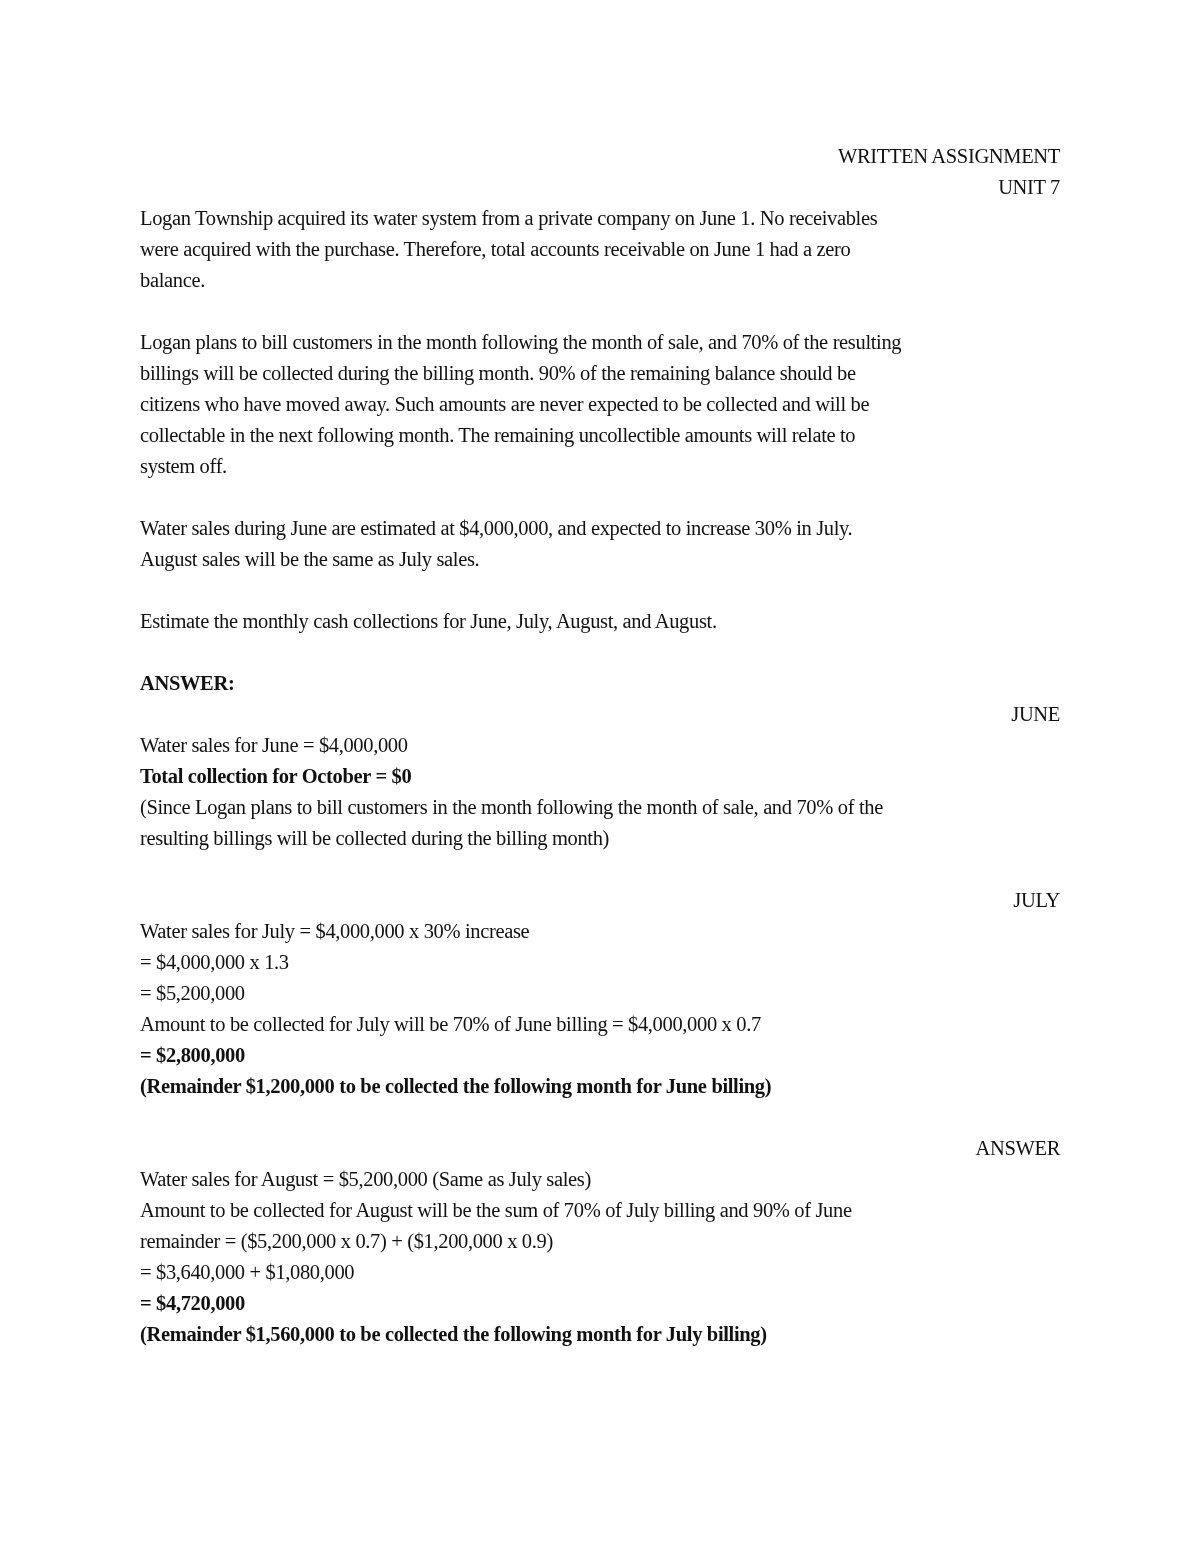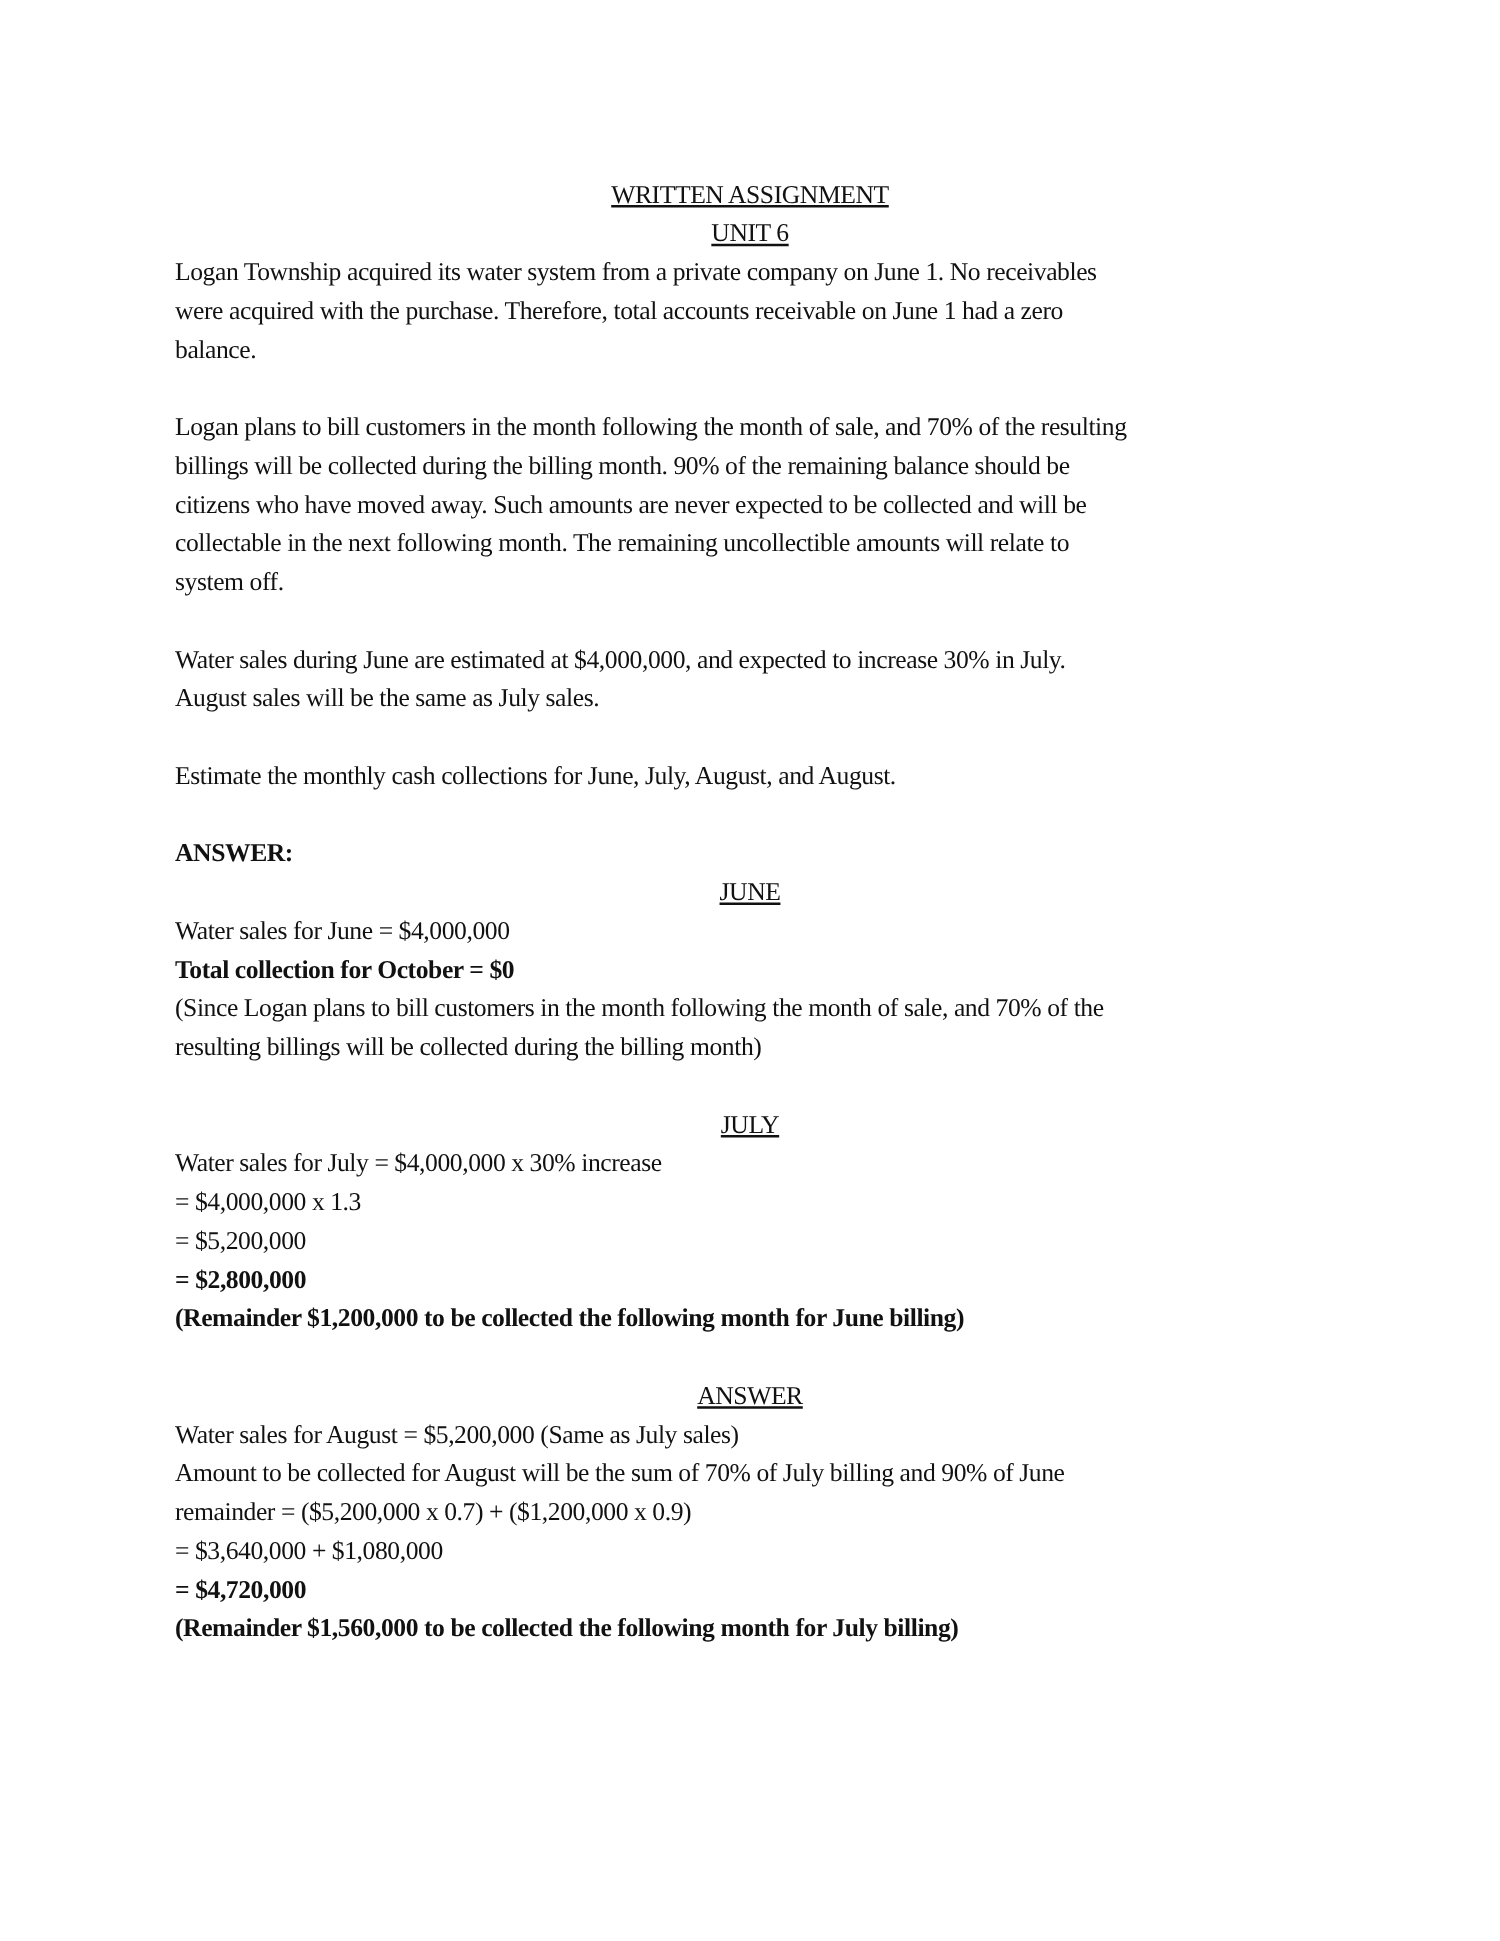--- a/index.html
+++ b/index.html
@@ -18,32 +18,32 @@
     .page {
       position: absolute;
       left: 140px;
       top: 141px;
       width: 920px;
       font-size: 20.5px;
       line-height: 31px;
       letter-spacing: -0.35px;
     }
     .line { display: block; white-space: nowrap; min-height: 31px; }
-    .center { text-align: center; text-decoration: underline; }
+    .center { text-align: right; }
     .bold { font-weight: bold; }
     .gap { display: block; height: 31px; }
     .section { display: block; }
   </style>
 </head>
 <body>
 
 <div class="page">
 
   <span class="line center">WRITTEN ASSIGNMENT</span>
-  <span class="line center">UNIT 6</span>
+  <span class="line center">UNIT 7</span>
 
   <div class="section">
     <span class="line">Logan Township acquired its water system from a private company on June 1. No receivables</span>
     <span class="line">were acquired with the purchase. Therefore, total accounts receivable on June 1 had a zero</span>
     <span class="line">balance.</span>
   </div>
   <span class="gap"></span>
 
   <div class="section">
     <span class="line">Logan plans to bill customers in the month following the month of sale, and 70% of the resulting</span>
@@ -74,20 +74,21 @@
     <span class="line">(Since Logan plans to bill customers in the month following the month of sale, and 70% of the</span>
     <span class="line">resulting billings will be collected during the billing month)</span>
   </div>
   <span class="gap"></span>
 
   <div class="section">
     <span class="line center">JULY</span>
     <span class="line">Water sales for July = $4,000,000 x 30% increase</span>
     <span class="line">= $4,000,000 x 1.3</span>
     <span class="line">= $5,200,000</span>
+    <span class="line">Amount to be collected for July will be 70% of June billing = $4,000,000 x 0.7</span>
     <span class="line bold">= $2,800,000</span>
     <span class="line bold">(Remainder $1,200,000 to be collected the following month for June billing)</span>
   </div>
   <span class="gap"></span>
 
   <div class="section">
     <span class="line center">ANSWER</span>
     <span class="line">Water sales for August = $5,200,000 (Same as July sales)</span>
     <span class="line">Amount to be collected for August will be the sum of 70% of July billing and 90% of June</span>
     <span class="line">remainder = ($5,200,000 x 0.7) + ($1,200,000 x 0.9)</span>

